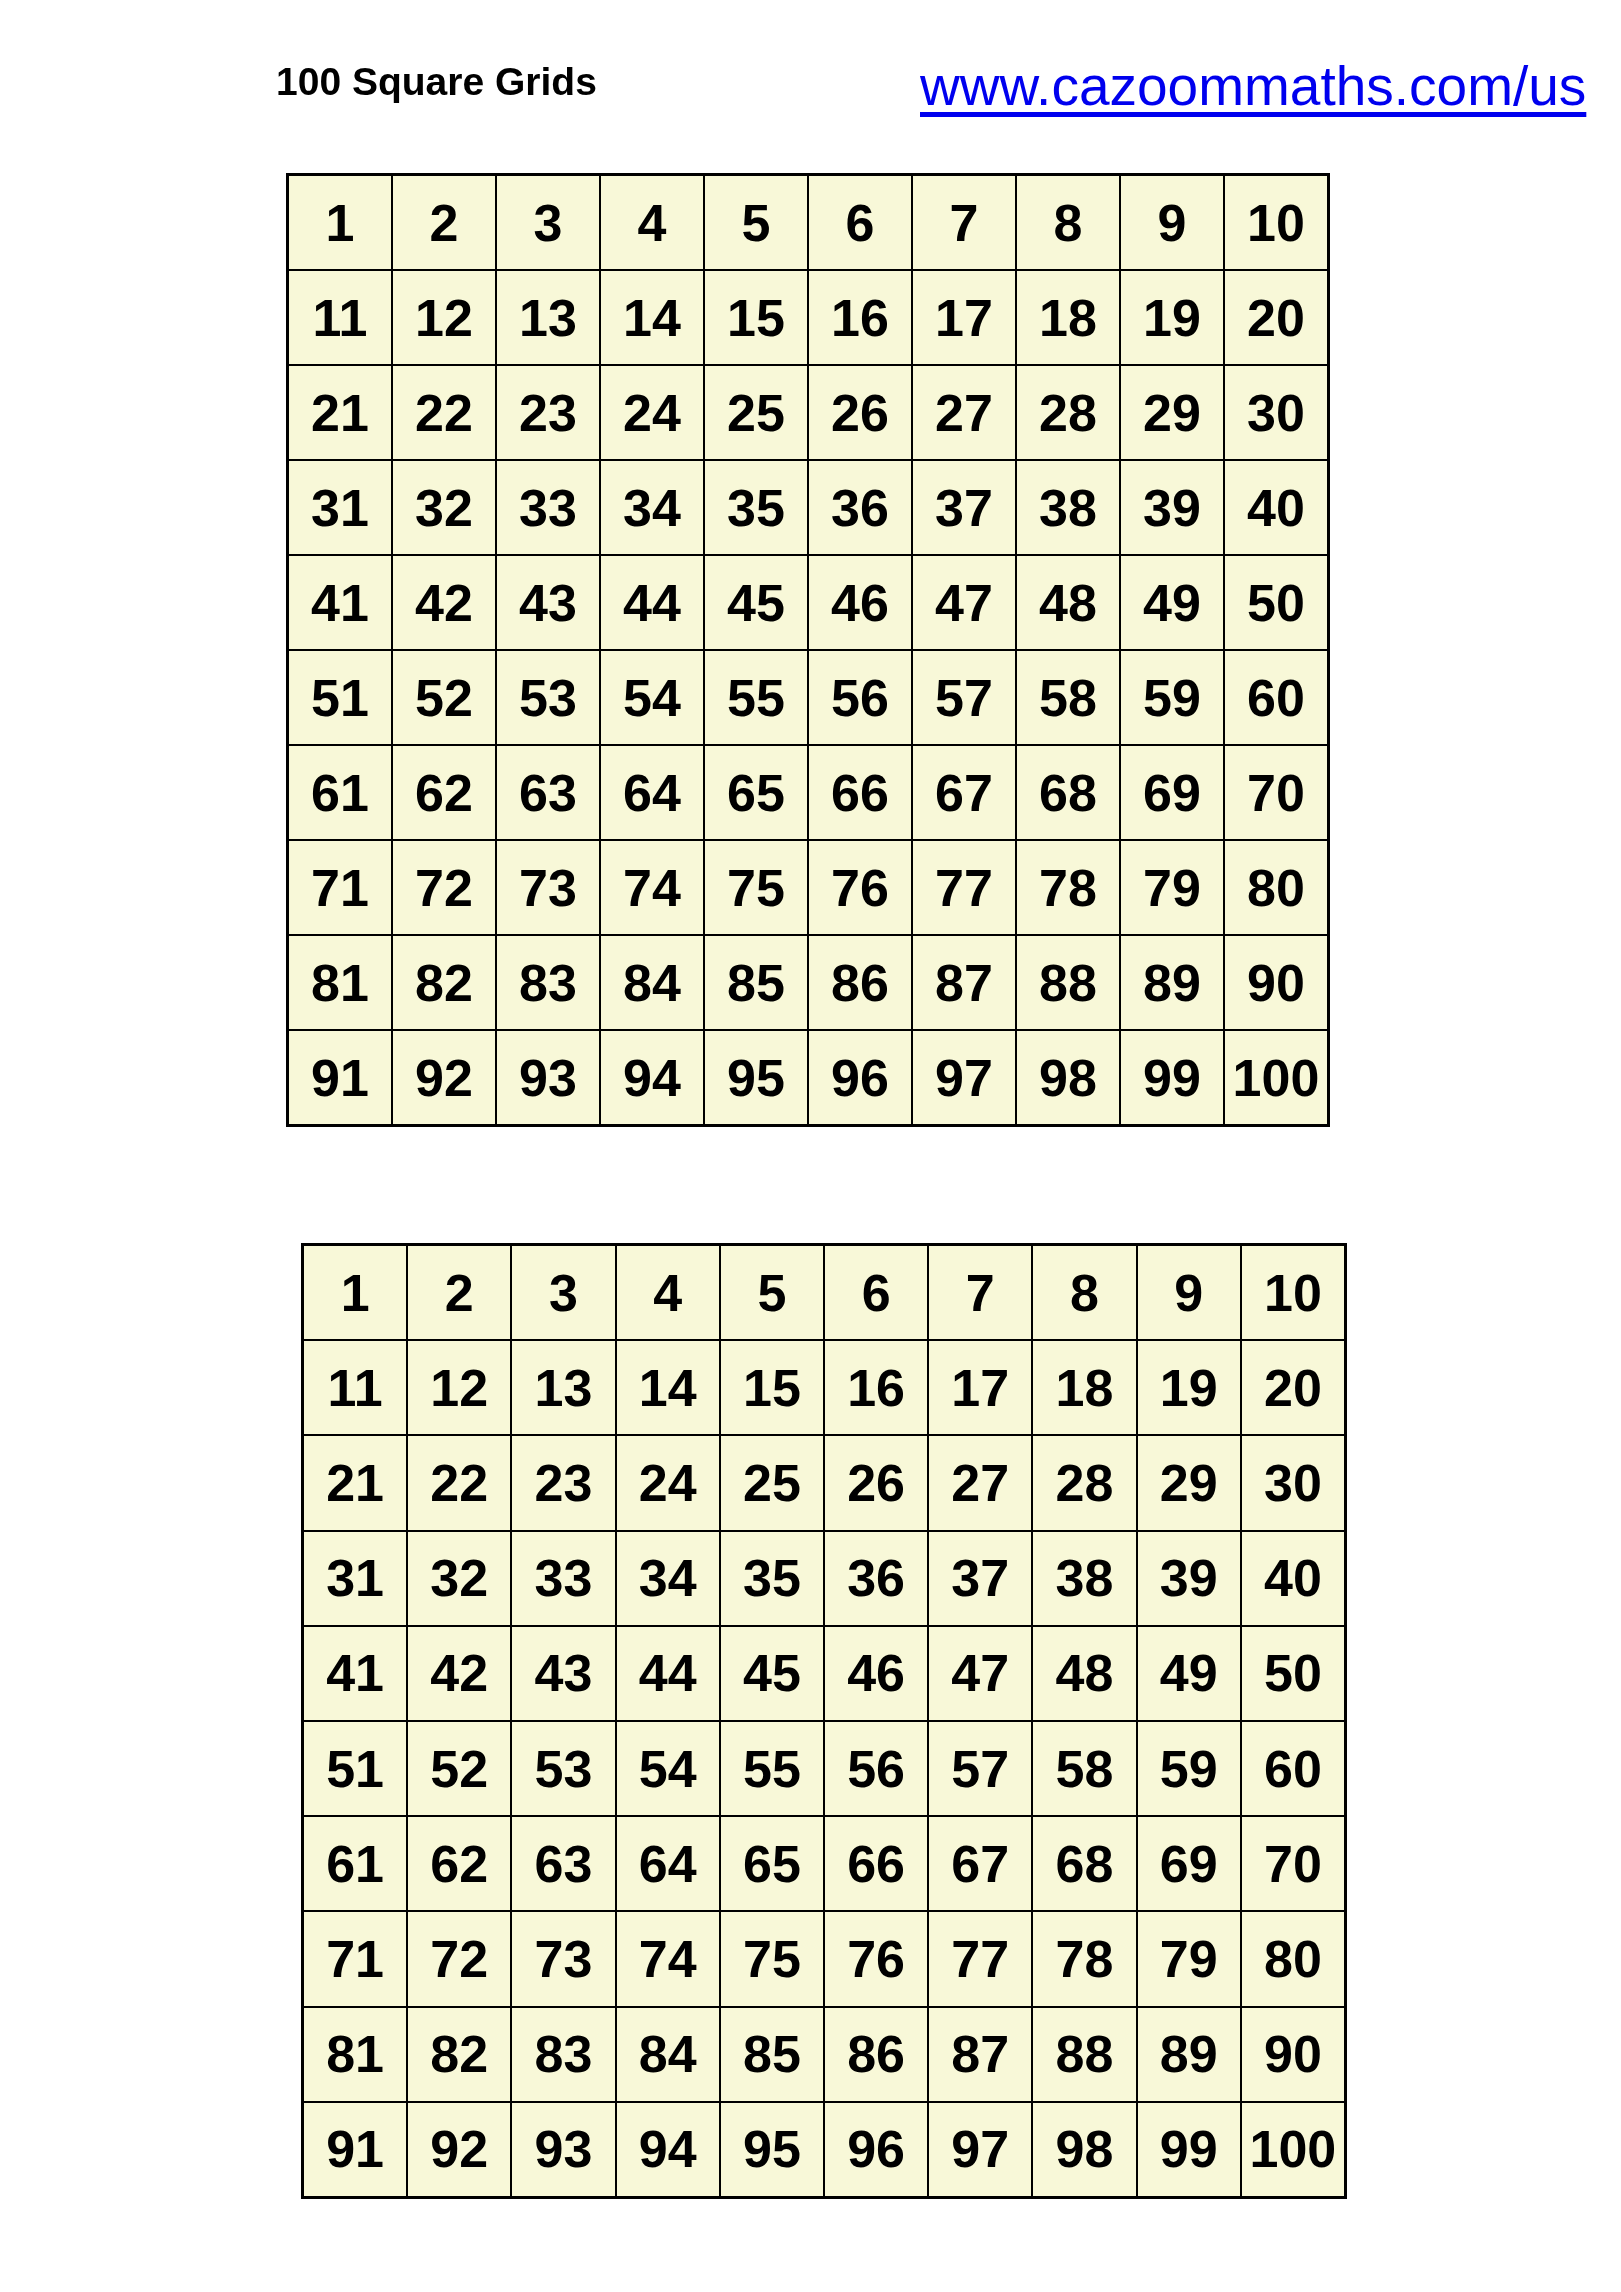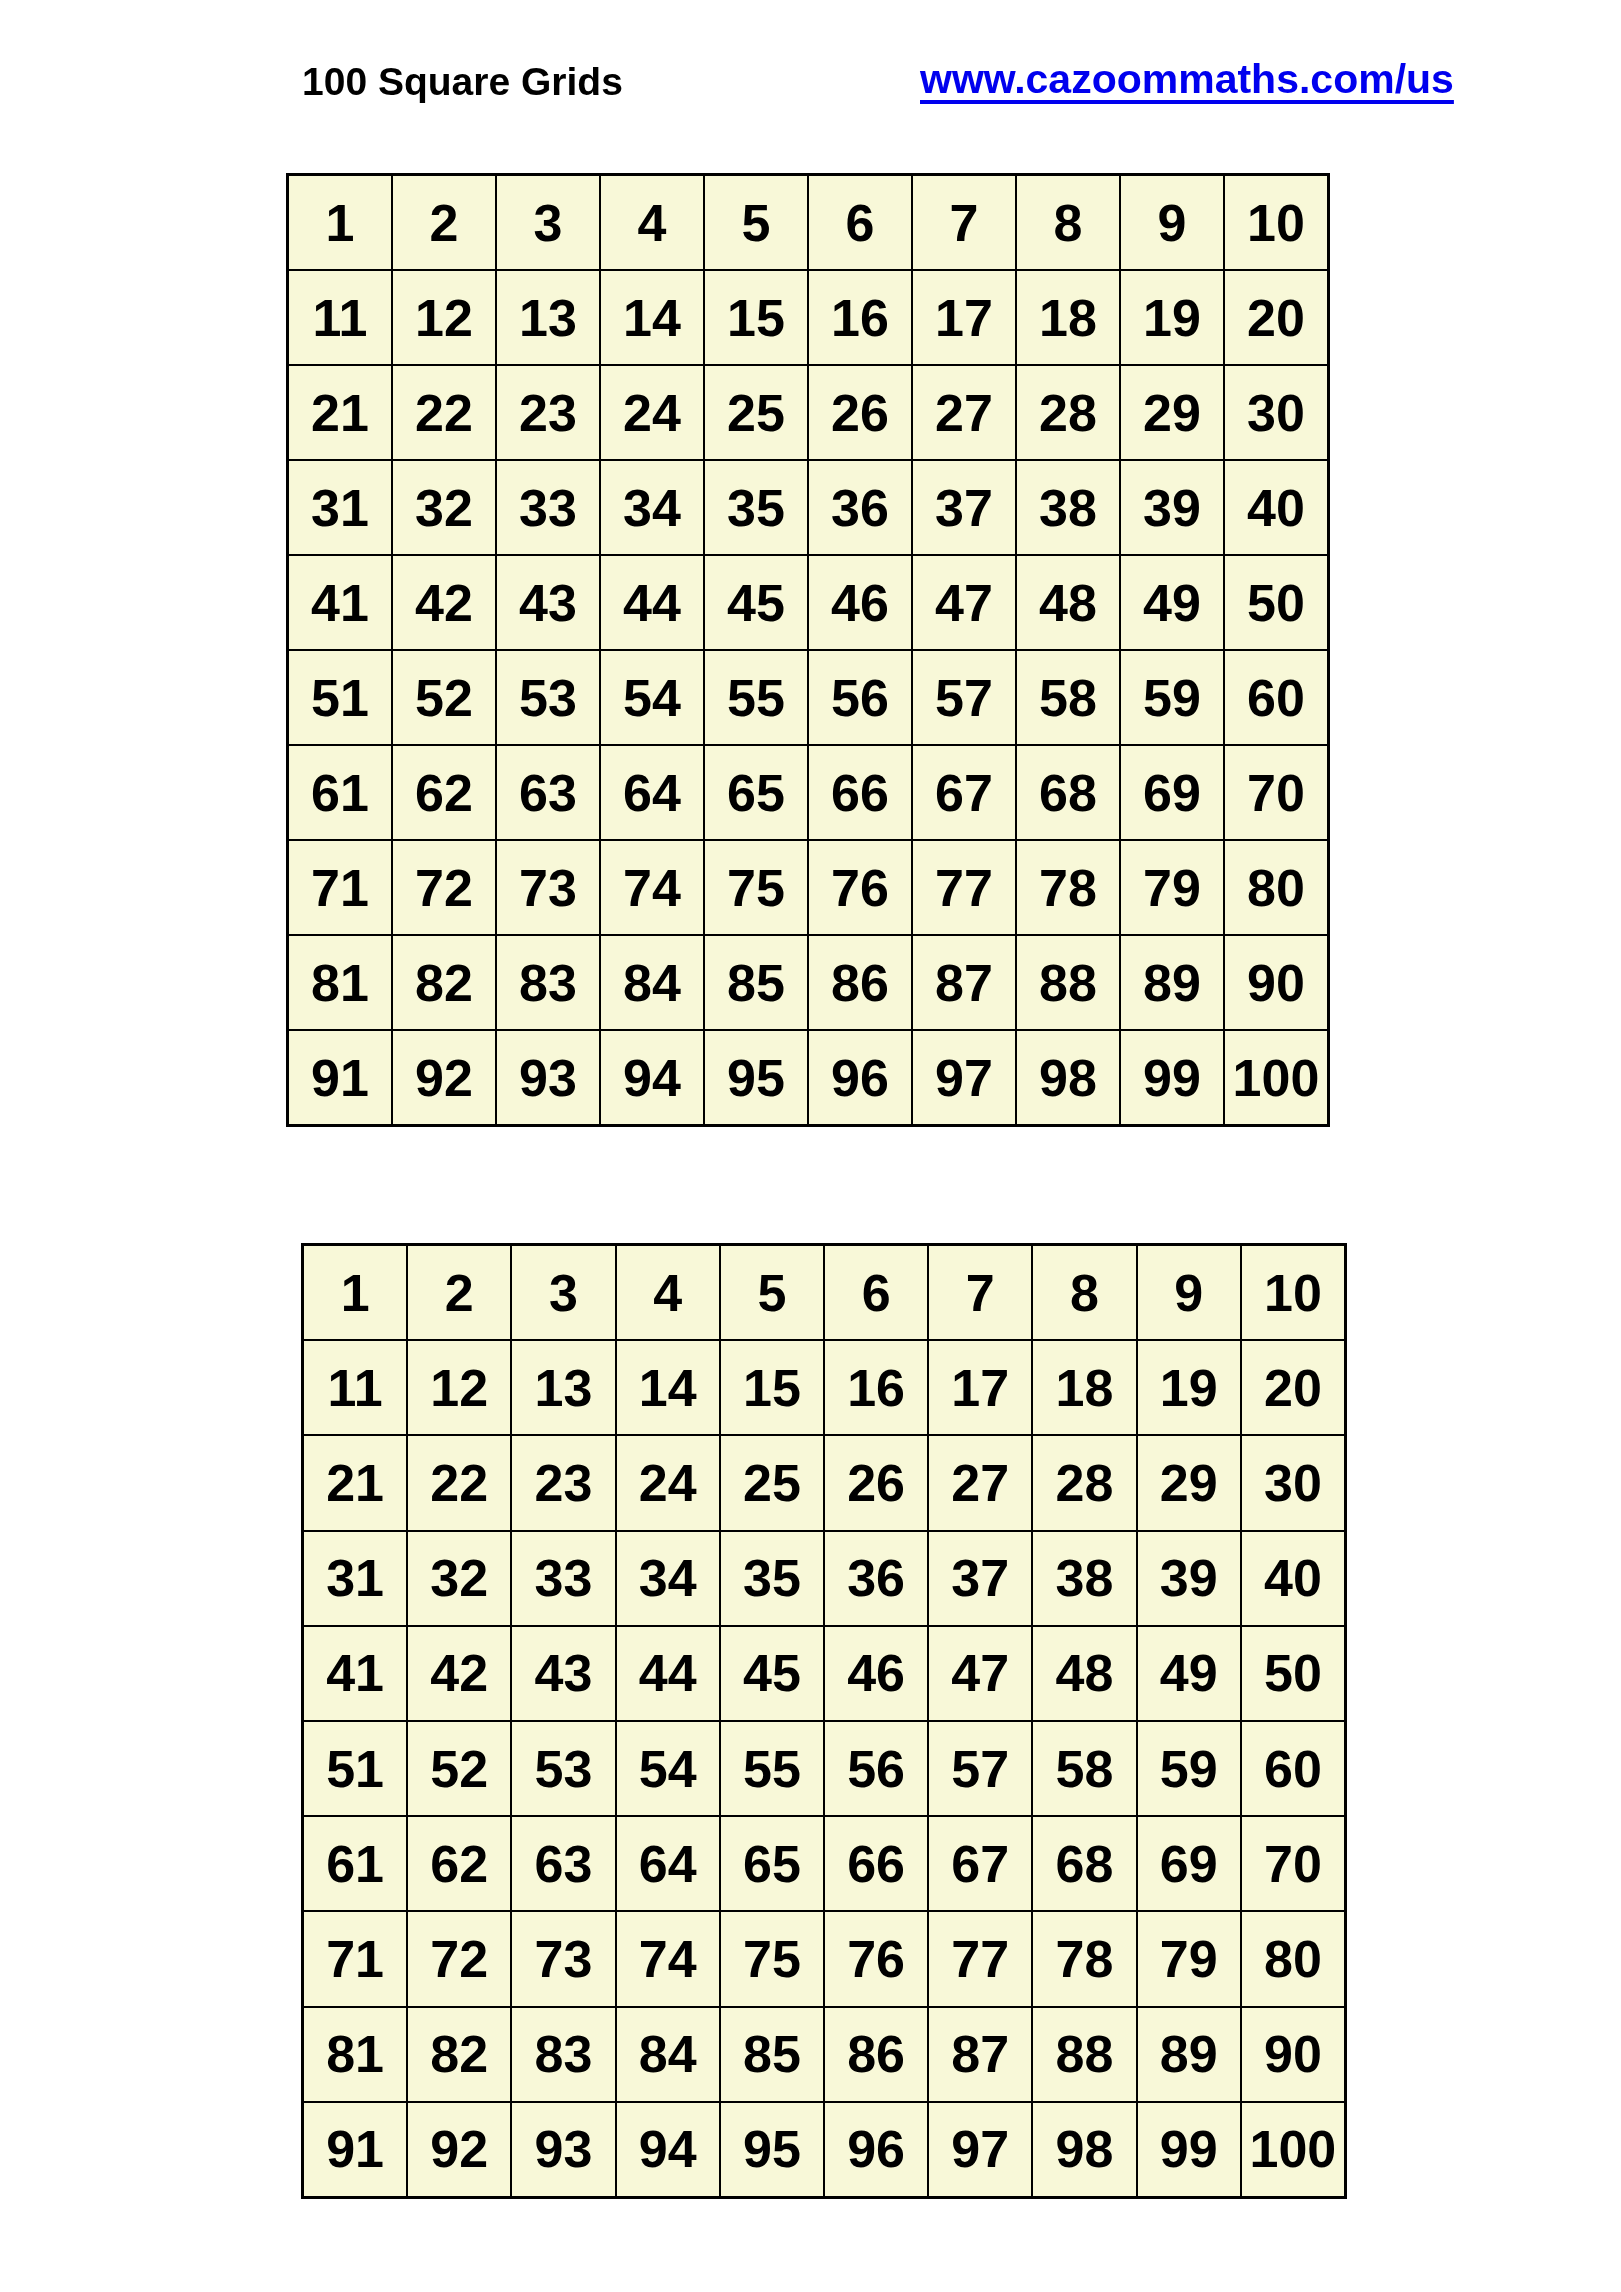--- a/index.html
+++ b/index.html
@@ -17,26 +17,25 @@
     background:var(--page-bg);
     font-family:"Liberation Sans", sans-serif;
     overflow:hidden;
   }
   .page-title{
     position:absolute;
     left:276px;top:62px;
     font-size:39px;font-weight:700;line-height:1;
     color:var(--text-color);
     white-space:nowrap;
-    margin-left:26px;
   }
   .site-link{
     position:absolute;
     left:920px;top:59px;
-    font-size:41px;font-weight:700;line-height:1;
+    font-size:55px;font-weight:400;line-height:1;
     color:var(--link-color);
     text-decoration:underline;
     text-underline-offset:6.9px;
     white-space:nowrap;
     cursor:pointer;
   }
   .hundred-grid{
     position:absolute;
     display:grid;
     grid-template-columns:repeat(10,1fr);

